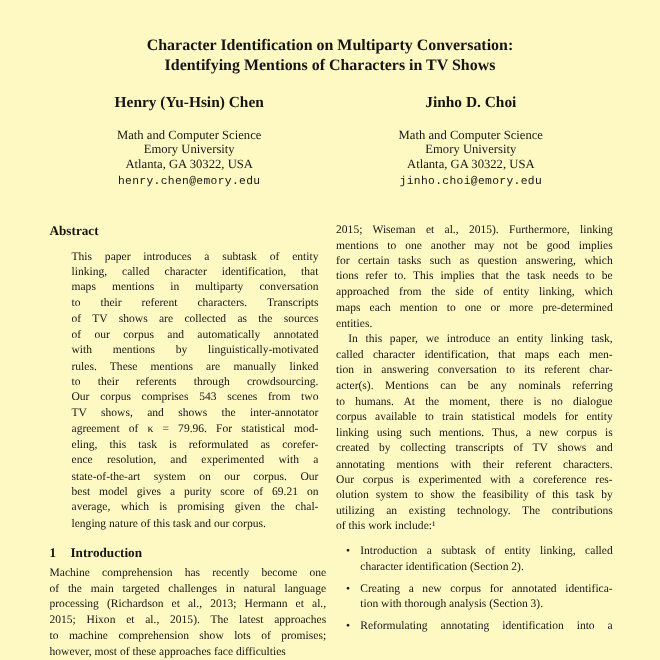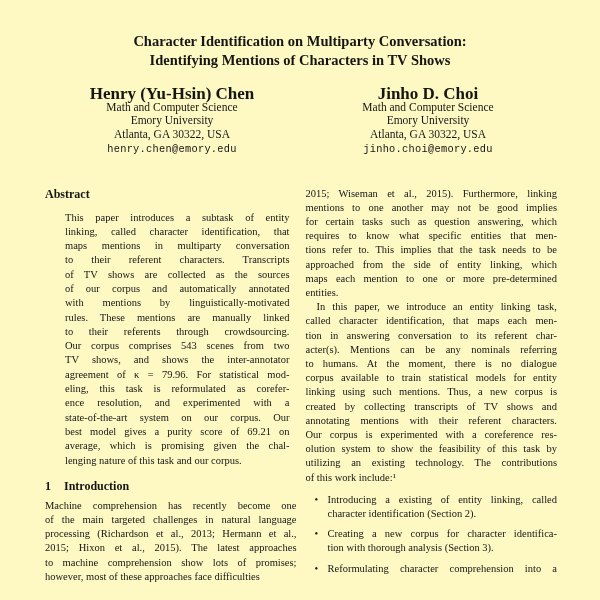--- a/index.html
+++ b/index.html
@@ -28,22 +28,22 @@
     margin-top:17px;
   }
   .author{
     width:256px;
     text-align:center;
     font-size:11.5px;
     line-height:13.5px;
   }
   .author .aname{
     font-weight:bold;
-    font-size:17px;
-    margin-bottom:0;
+    font-size:14px;
+    margin-bottom:16px;
   }
   .author .email{
     font-family:"Liberation Mono", monospace;
     font-size:10.3px;
     margin-top:2px;
     letter-spacing:0.3px;
   }
   
   .cols{
     display:flex;
@@ -169,21 +169,20 @@
           <div class="tline">to machine comprehension show lots of promises;</div>
           <div class="tline tlast">however, most of these approaches face difficulties</div>
         </div>
     </div>
 
     <div class="col">
       <div class="body">
           <div class="tline">2015; Wiseman et al., 2015). Furthermore, linking</div>
           <div class="tline">mentions to one another may not be good implies</div>
           <div class="tline">for certain tasks such as question answering, which</div>
-          <div class="tline">requires to know what specific entities that men-</div>
           <div class="tline">tions refer to. This implies that the task needs to be</div>
           <div class="tline">approached from the side of entity linking, which</div>
           <div class="tline">maps each mention to one or more pre-determined</div>
           <div class="tline tlast">entities.</div>
         </div>
       <div class="body indent-first para2">
           <div class="tline">In this paper, we introduce an entity linking task,</div>
           <div class="tline">called character identification, that maps each men-</div>
           <div class="tline">tion in answering conversation to its referent char-</div>
           <div class="tline">acter(s). Mentions can be any nominals referring</div>
@@ -194,34 +193,34 @@
           <div class="tline">annotating mentions with their referent characters.</div>
           <div class="tline">Our corpus is experimented with a coreference res-</div>
           <div class="tline">olution system to show the feasibility of this task by</div>
           <div class="tline">utilizing an existing technology. The contributions</div>
           <div class="tline tlast">of this work include:¹</div>
         </div>
       <ul class="bullets">
         <li>
           <span class="marker">•</span>
           <div class="btext">
-              <div class="tline">Introducing a existing of entity linking, called</div>
+              <div class="tline">Introduction a subtask of entity linking, called</div>
               <div class="tline tlast">character identification (Section 2).</div>
             </div>
         </li>
         <li>
           <span class="marker">•</span>
           <div class="btext">
-              <div class="tline">Creating a new corpus for character identifica-</div>
+              <div class="tline">Creating a new corpus for annotated identifica-</div>
               <div class="tline tlast">tion with thorough analysis (Section 3).</div>
             </div>
         </li>
         <li>
           <span class="marker">•</span>
           <div class="btext">
-              <div class="tline">Reformulating character comprehension into a</div>
+              <div class="tline">Reformulating annotating identification into a</div>
             </div>
         </li>
       </ul>
     </div>
 
   </div>
 </div>
 
 </body></html>

